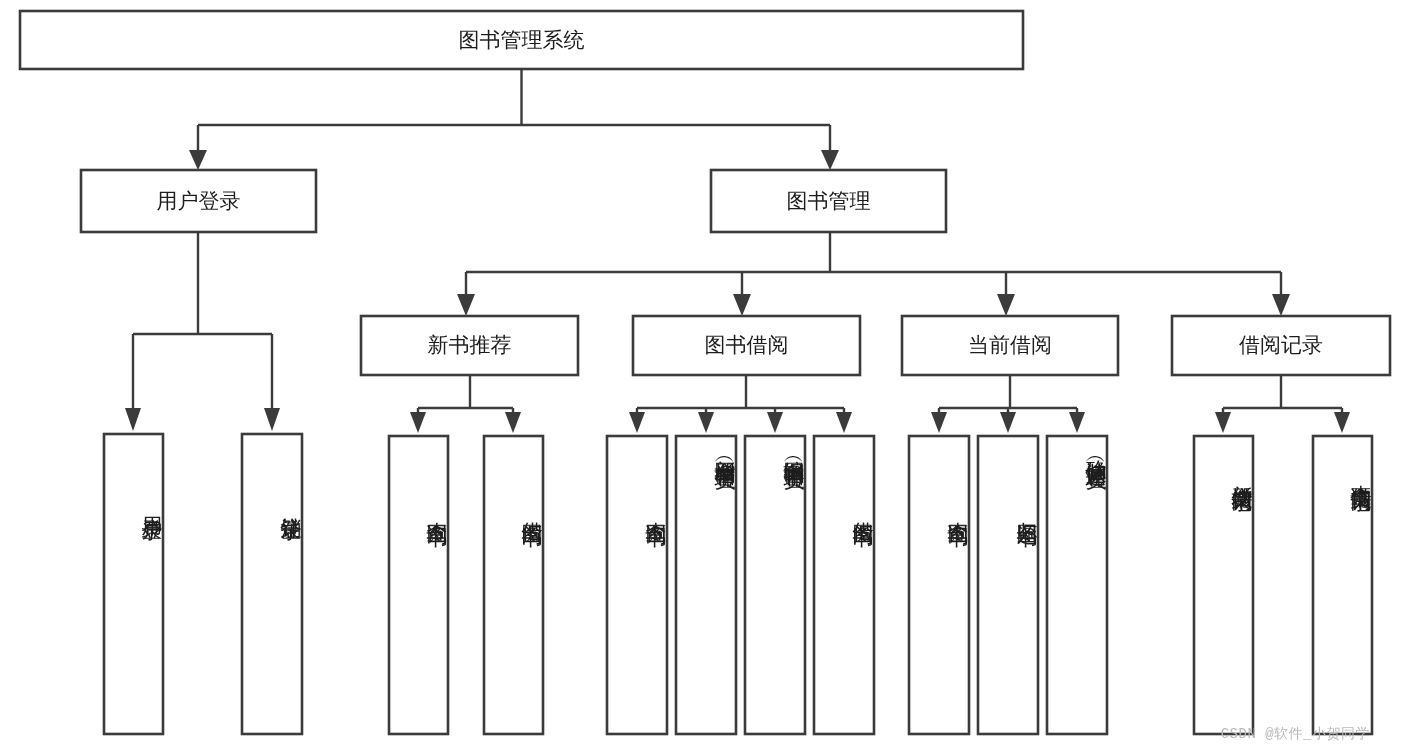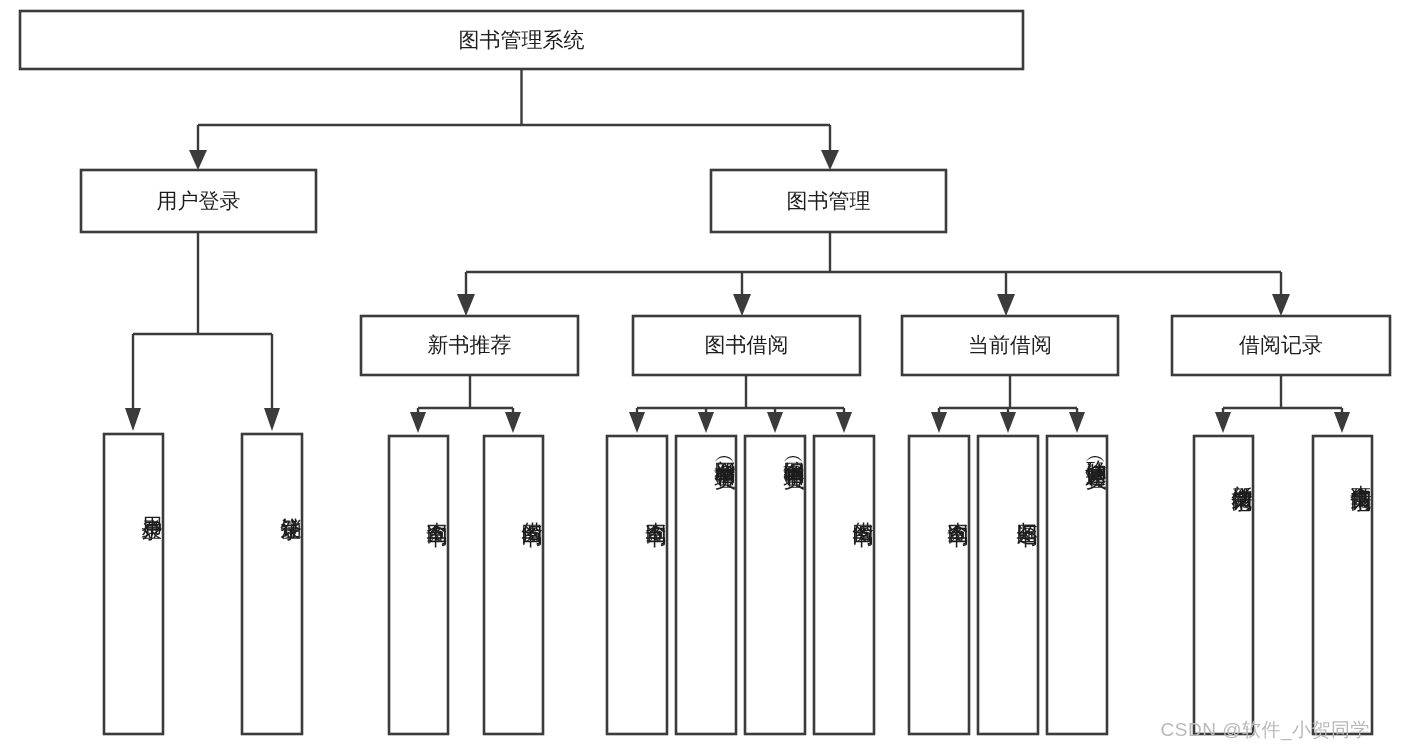--- a/index.html
+++ b/index.html
@@ -57,22 +57,22 @@
     color: #1d1d1d;
     letter-spacing: 1.5px;
     white-space: nowrap;
     text-align: left;
     pointer-events: none;
   }
   .watermark {
     position: absolute;
     right: 12px;
     bottom: 4px;
-    font-family: Liberation Sans, sans-serif;
-    font-size: 19px;
+    font-family: Liberation Mono, monospace;
+    font-size: 14px;
     color: #b9b9b9;
     letter-spacing: 0.5px;
     white-space: nowrap;
   }
 </style>
 </head>
 <body>
 
 <div id="diagram-root">
 

